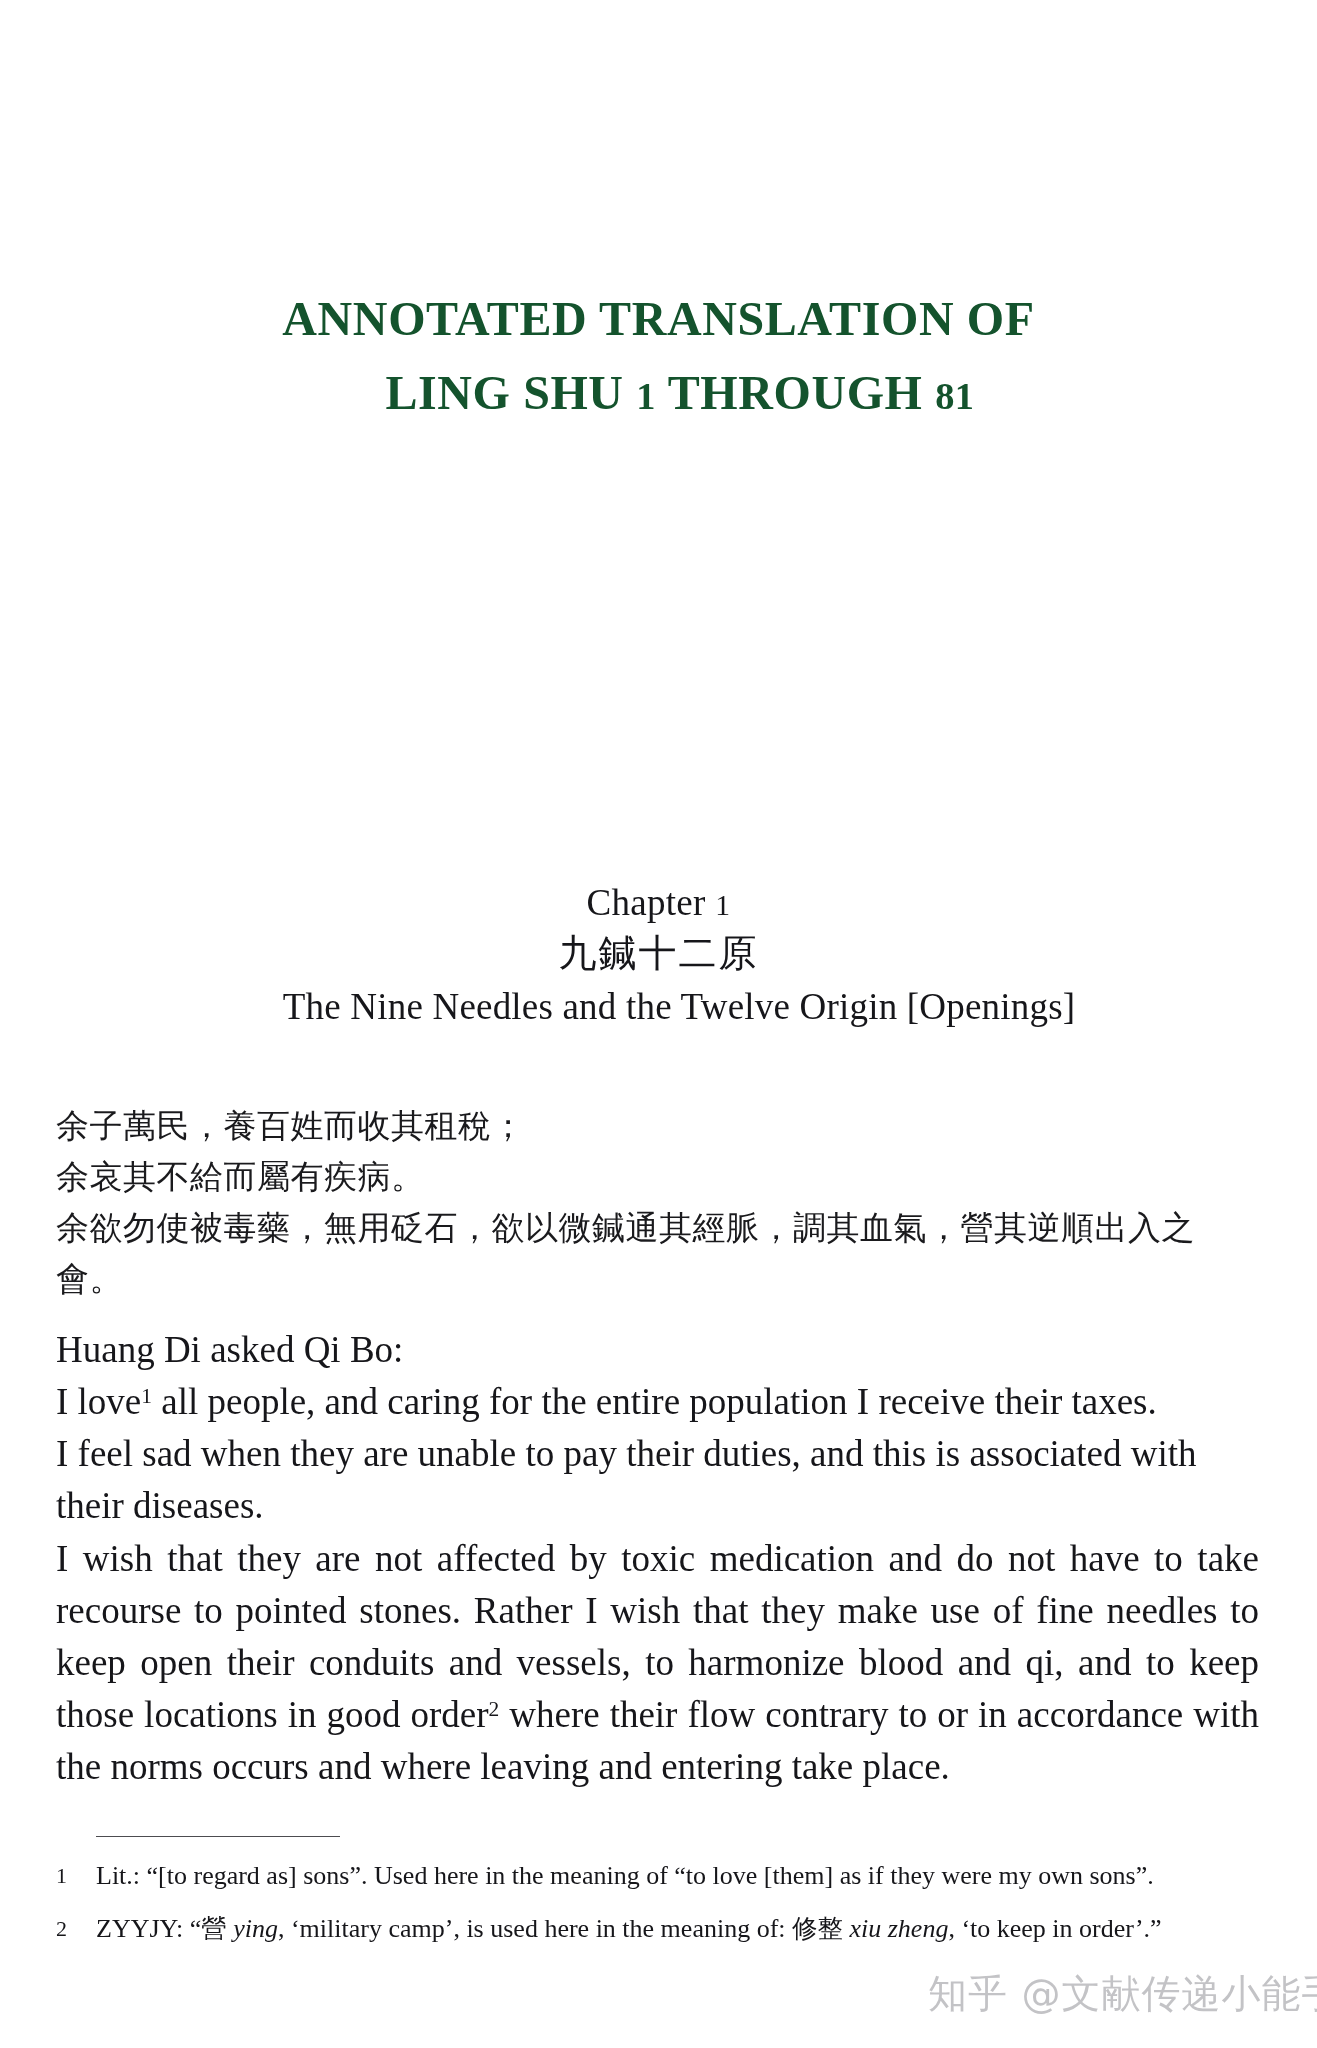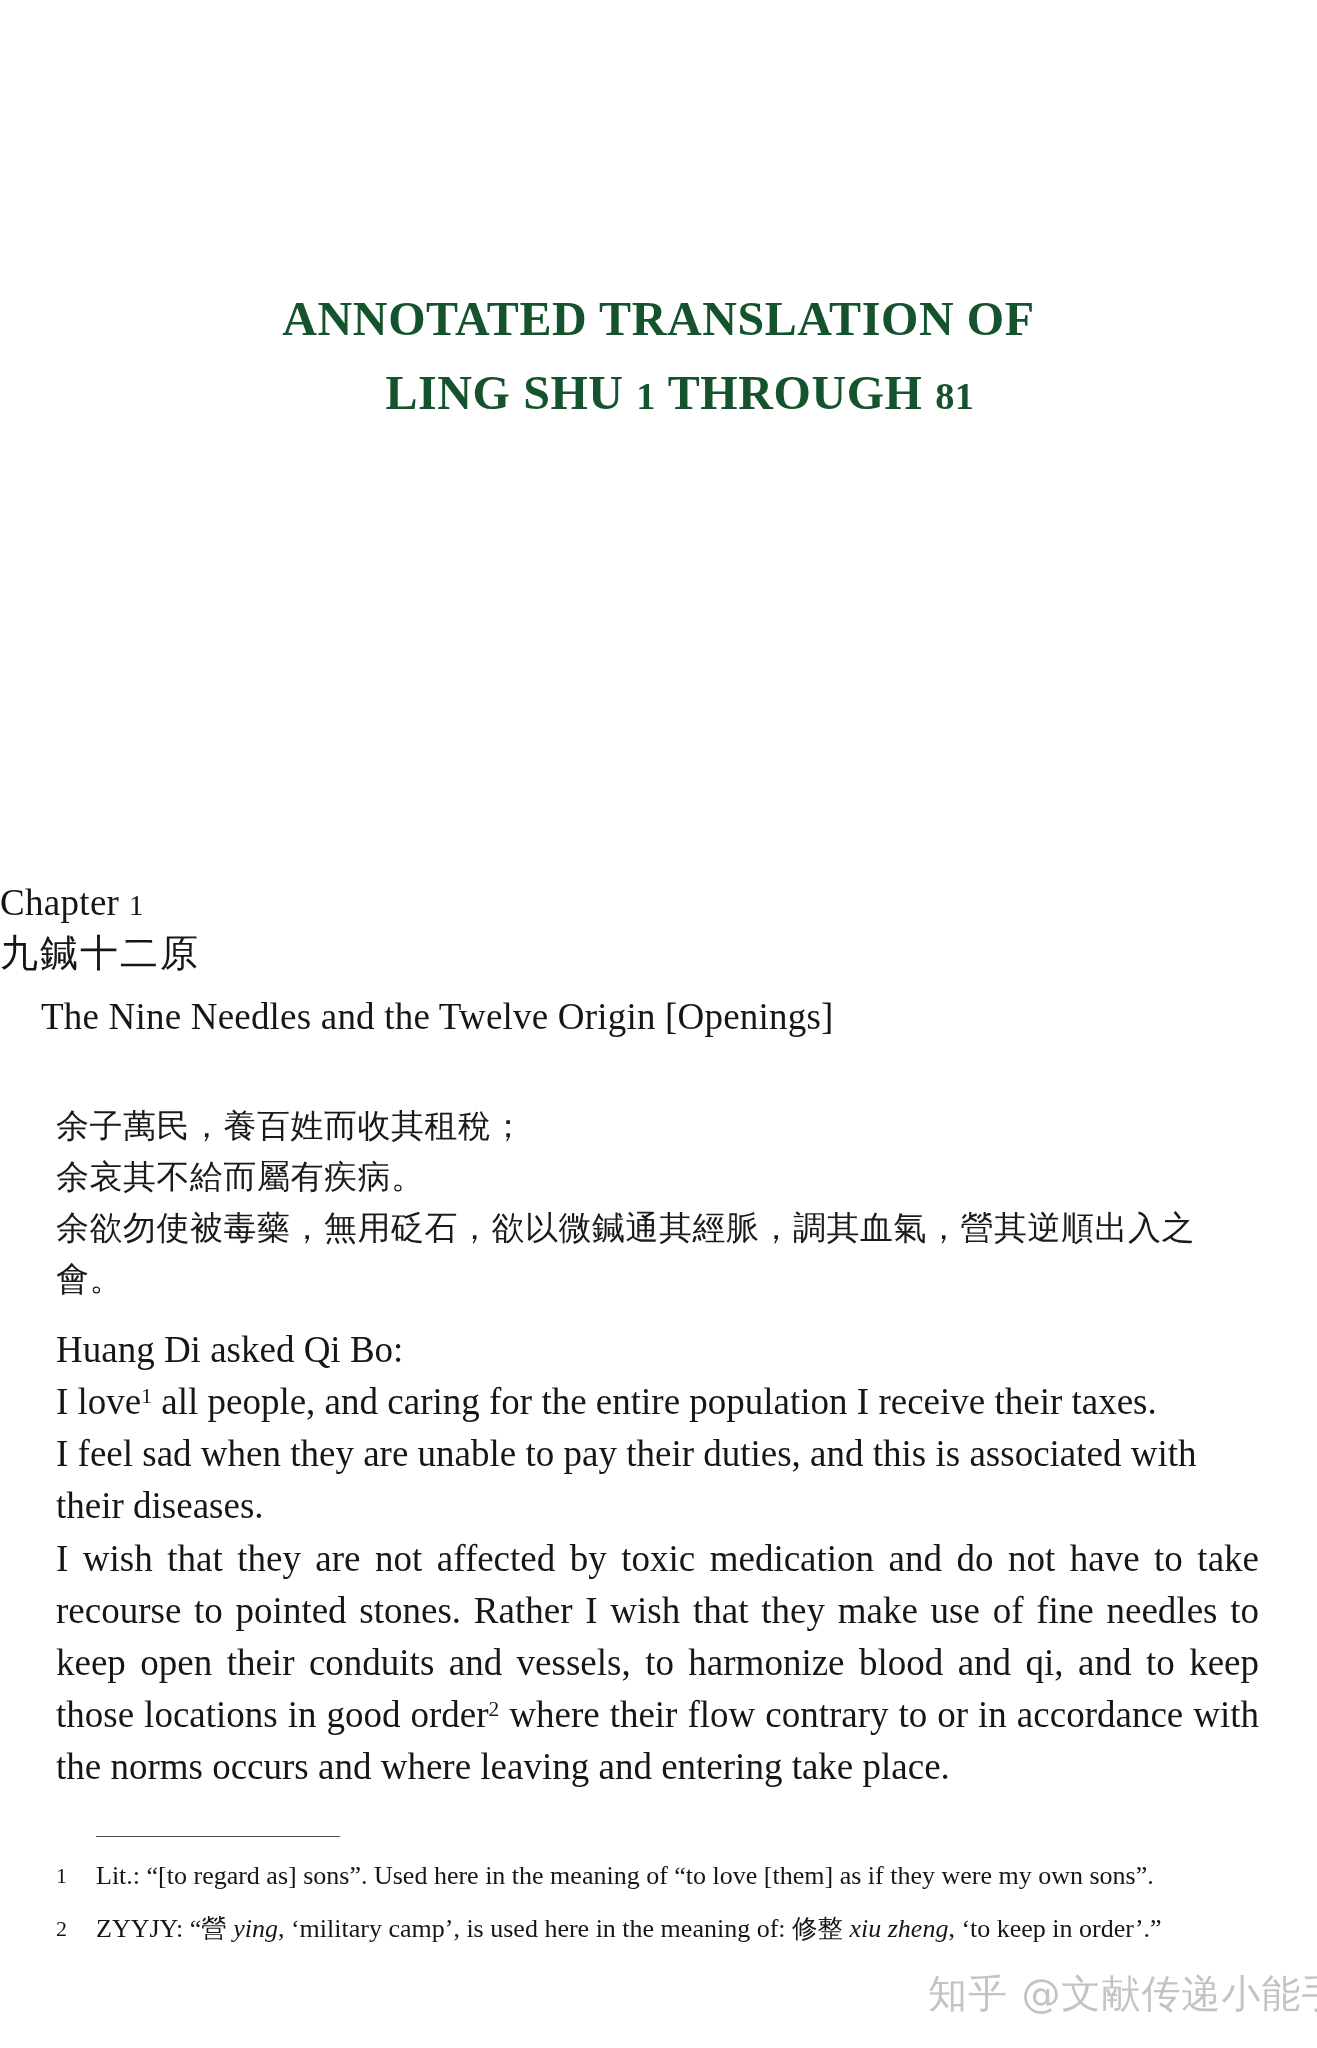--- a/index.html
+++ b/index.html
@@ -41,38 +41,39 @@
     font-size: 0.80em;
     letter-spacing: 0.5px;
   }
 
   
   .chapter-head {
     position: absolute;
     left: 0;
     right: 0;
     top: 880px;
+    text-align: center;
     color: #16161a;
   }
   .chapter-label {
     font-size: 37px;
     line-height: 1.22;
     letter-spacing: 0.3px;
   }
   .chapter-title-zh {
     font-size: 38px;
     line-height: 1.28;
     margin-top: 4px;
     font-family: "DejaVu Serif", "Liberation Serif", serif;
     letter-spacing: 2px;
   }
   .chapter-title-en {
     font-size: 37px;
     line-height: 1.26;
-    margin-top: 16px;
+    margin-top: 6px;
     letter-spacing: 0.2px;
     padding-left: 41px;
   }
 
   
   .body-col {
     position: absolute;
     left: 56px;
     top: 1100px;
     width: 1203px;

